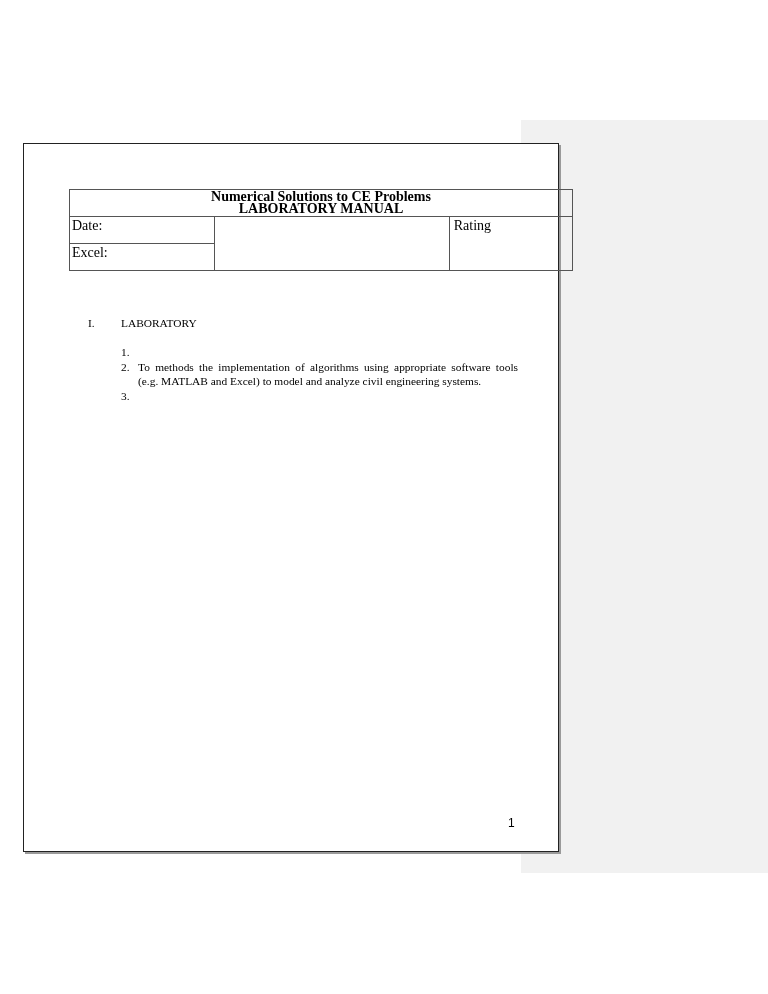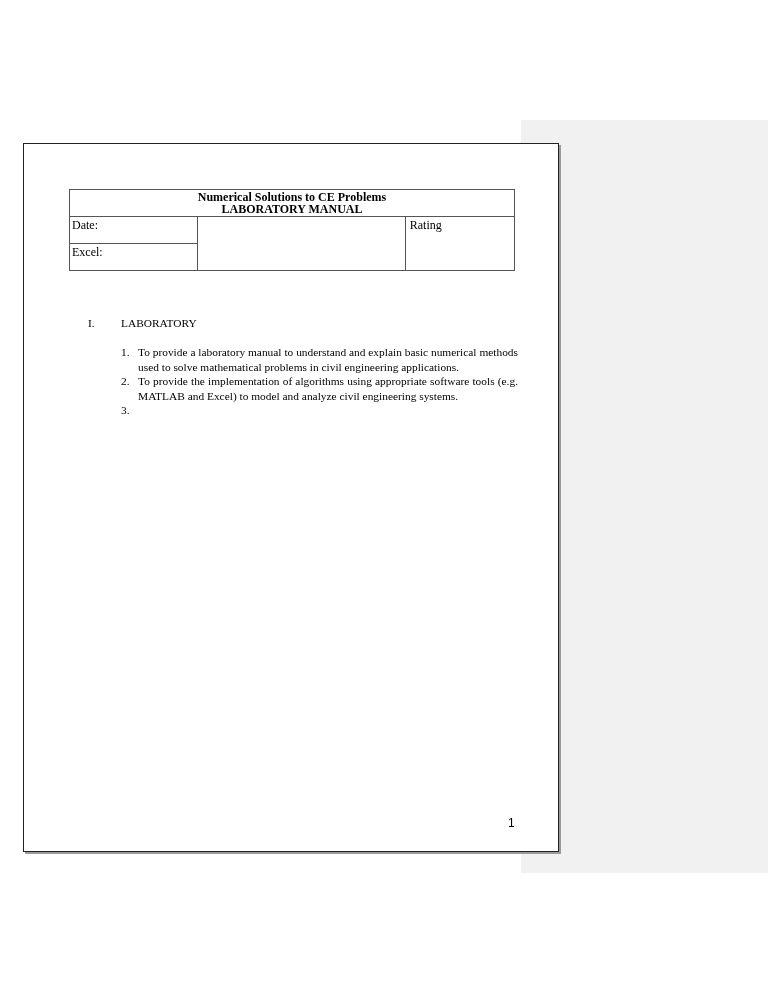--- a/index.html
+++ b/index.html
@@ -28,23 +28,23 @@
     width: 534px;
     height: 707px;
     background: #ffffff;
     border: 1.5px solid #222;
     box-shadow: 2px 2px 0 #9a9a9a;
   }
   .lab-table {
     position: absolute;
     left: 45px;
     top: 45px;
-    width: 446px;
+    width: 504px;
     border-collapse: collapse;
-    font-size: 12px;
+    font-size: 14px;
   }
   .lab-table td {
     border: 1px solid #555;
     padding: 1px 2px;
     vertical-align: top;
   }
   .title-cell {
     text-align: center;
     font-weight: bold;
     line-height: 12px;
@@ -136,25 +136,24 @@
     </table>
 
   <div class="section">
     <div class="section-heading">
       <span class="section-num">I.</span>
       <span>LABORATORY</span>
     </div>
     <ol class="obj-list">
       <li class="obj-item">
         <span class="obj-num">1.</span>
-        <span class="obj-text">To provide a laboratory manual to understand and explain basic numerical methods used to solve mathematical problems in civil engineering applications.</span>
       </li>
       <li class="obj-item">
         <span class="obj-num">2.</span>
-        <span class="obj-text">To provide the implementation of algorithms using appropriate software tools (e.g. MATLAB and Excel) to model and analyze civil engineering systems.</span>
+        <span class="obj-text">To methods the implementation of algorithms using appropriate software tools (e.g. MATLAB and Excel) to model and analyze civil engineering systems.</span>
       </li>
       <li class="obj-item">
         <span class="obj-num">3.</span>
       </li>
     </ol>
   </div>
 
   <div class="page-number">1</div>
 </div>
 

